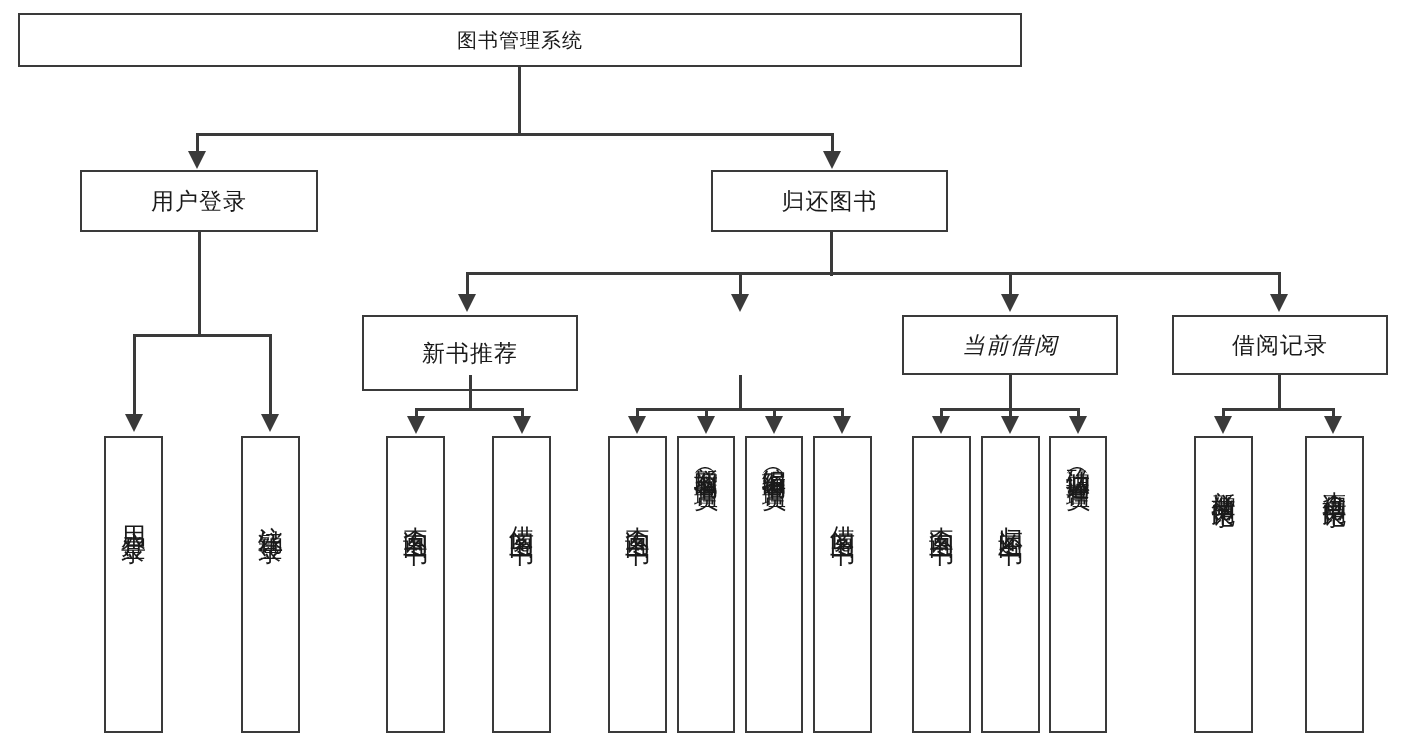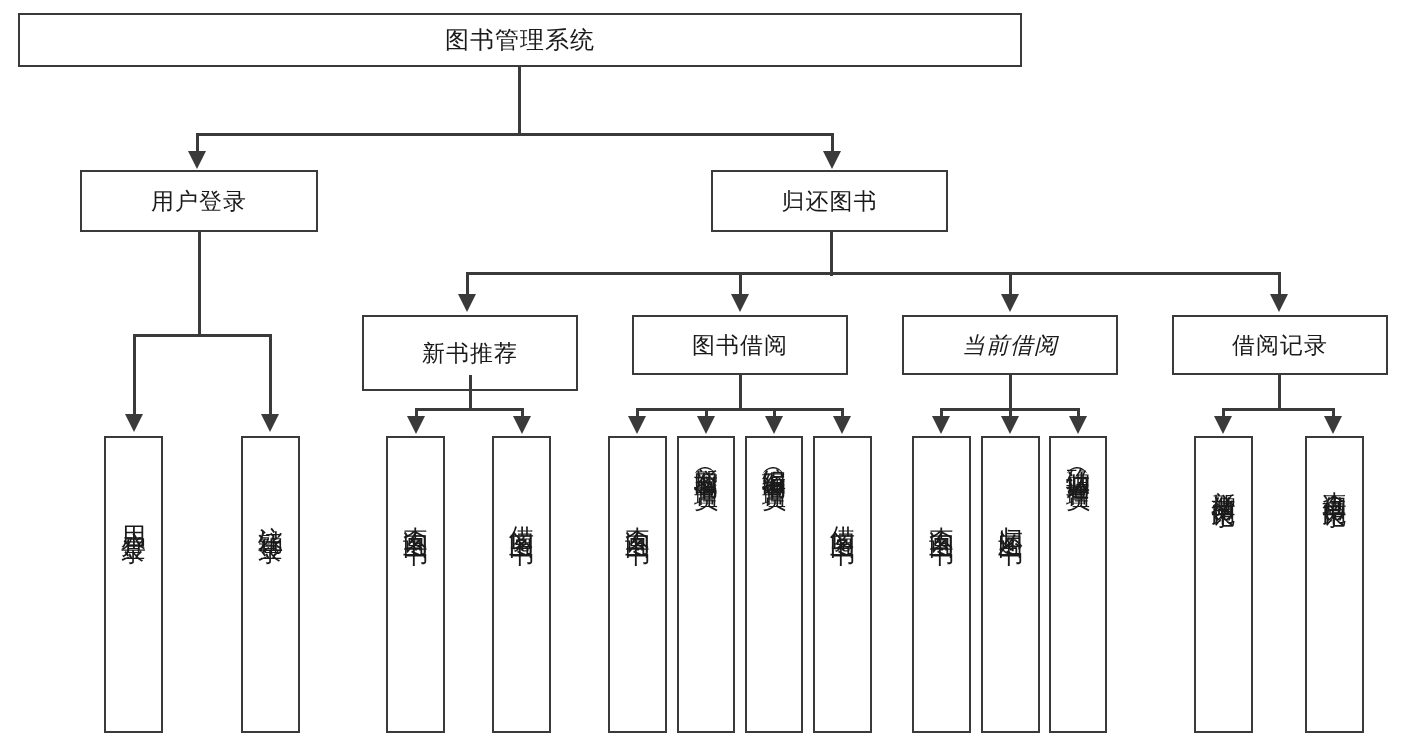--- a/index.html
+++ b/index.html
@@ -22,21 +22,21 @@
     display:block;
     text-align:center;
     line-height:1.15;
     white-space:nowrap;
   }
   
   .h-node .lbl{
     font-size:23px;
     letter-spacing:1px;
   }
-  .h-node.root .lbl{font-size:24px;}
+  .h-node.root .lbl{font-size:20px;}
   
   .v-node{
     align-items:flex-start;
     justify-content:center;
     padding-top:14px;
   }
   .v-node .lbl{
     writing-mode:vertical-rl;
     text-orientation:upright;
     font-size:25px;
@@ -105,23 +105,20 @@
   <div class="vline" style="left:739px;top:272px;height:24px;"></div>
   <div class="arrow" style="left:731px;top:294px;"></div>
   <div class="vline" style="left:1009px;top:272px;height:24px;"></div>
   <div class="arrow" style="left:1001px;top:294px;"></div>
   <div class="vline" style="left:1278px;top:272px;height:24px;"></div>
   <div class="arrow" style="left:1270px;top:294px;"></div>
 
   <div class="node h-node" style="left:362px;top:315px;width:216px;height:76px;">
     <span class="lbl">新书推荐</span>
   </div>
-  <div class="node h-node" style="left:632px;top:315px;width:216px;height:60px;">
-    <span class="lbl">图书借阅</span>
-  </div>
   <div class="node h-node" style="left:902px;top:315px;width:216px;height:60px;font-style:italic;">
     <span class="lbl">当前借阅</span>
   </div>
   <div class="node h-node" style="left:1172px;top:315px;width:216px;height:60px;">
     <span class="lbl">借阅记录</span>
   </div>
 
   <div class="vline" style="left:469px;top:375px;height:36px;"></div>
   <div class="hline" style="left:415px;top:408px;width:109px;"></div>
   <div class="vline" style="left:415px;top:408px;height:10px;"></div>

